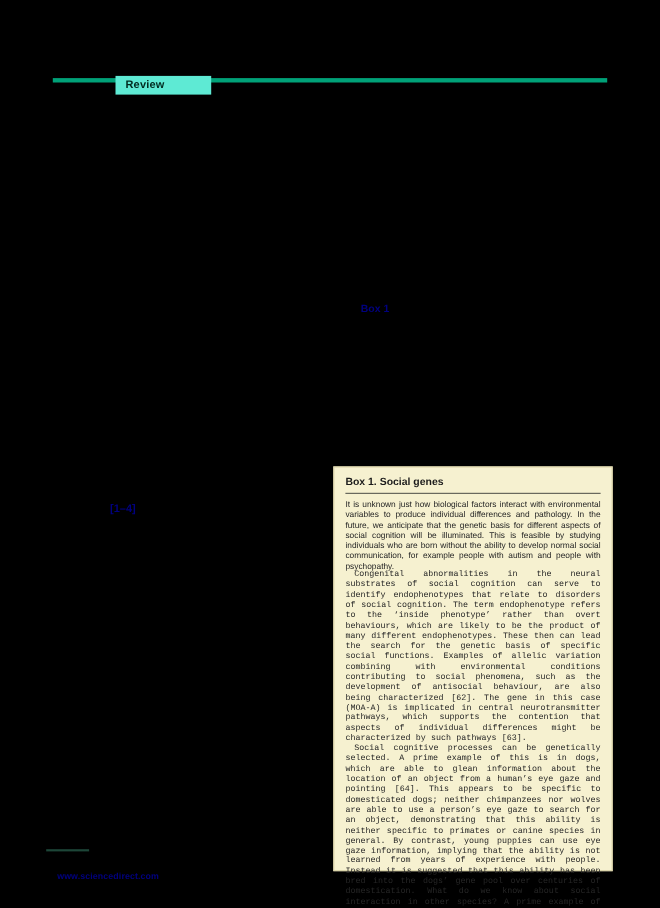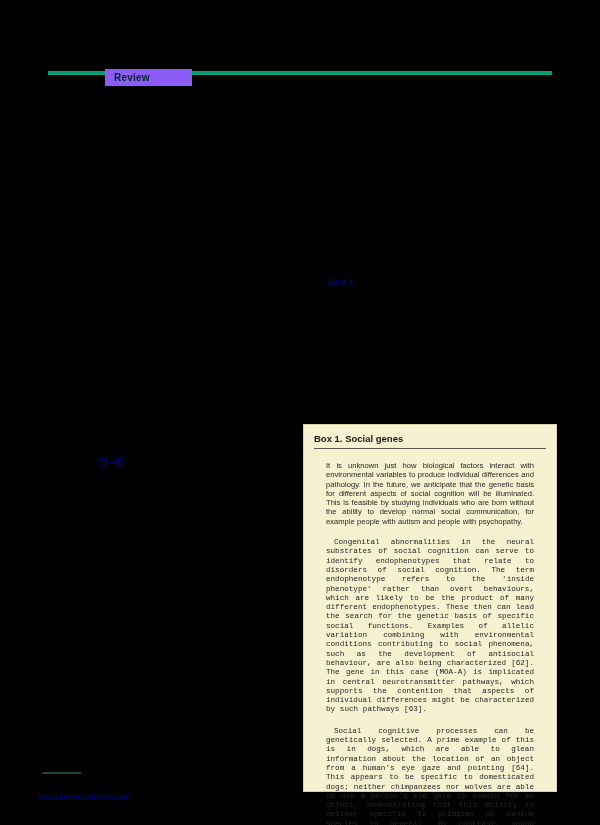--- a/index.html
+++ b/index.html
@@ -3,41 +3,41 @@
 <meta charset="utf-8">
 <style>
   html,body{margin:0;padding:0;background:#000;}
   #page{
     position:relative;width:600px;height:825px;background:#000;
     font-family:"Liberation Sans", sans-serif;overflow:hidden;
   }
   
   #header-rule{position:absolute;left:48px;top:71px;width:504px;height:4px;background:#00A178;}
   #review-tab{
-    position:absolute;left:105px;top:69px;width:87px;height:17px;background:#8b5cf6;
+    position:absolute;left:105px;top:69px;width:87px;height:17px;background:#5eead4;
     color:#00291e;font-size:10px;font-weight:bold;line-height:17px;padding-left:9px;
     box-sizing:border-box;letter-spacing:.2px;
   }
   
   .pdf-link{position:absolute;color:#000080;font-weight:bold;text-decoration:none;}
   #box-ref-link{left:328px;top:276px;font-size:9.5px;text-align:center;}
   #citation-range-link{left:100px;top:457px;font-size:10px;}
   
   #footnote-rule{position:absolute;left:42px;top:772px;width:39px;height:2px;background:#1d4638;}
-  #footer-link{left:38px;top:792px;font-size:8px;letter-spacing:.1px;}
+  #footer-link{left:52px;top:792px;font-size:8px;letter-spacing:.1px;}
   
   #box1{
     position:absolute;left:303px;top:424px;width:254px;height:368px;
     background:#F6F1D0;border:1px solid #d9d2a6;box-sizing:border-box;
     padding:8px 10px 0 10px;color:#2b2b2b;
   }
   #box1-title{font-size:9.5px;font-weight:bold;color:#1a1a1a;margin:0 0 4px 0;}
   #box1-rule{height:1px;background:#5a5a50;margin:0 0 5px 0;}
   .box-para{
-    font-size:7.6px;line-height:9.3px;text-align:justify;margin:12px;
+    font-size:7.6px;line-height:9.3px;text-align:justify;margin:0;
     color:#262626;word-spacing:.2px;
   }
   .box-para.indent{text-indent:8px;font-family:Liberation Mono, monospace;}
 </style>
 </head>
 <body>
 
 <div id="page">
 
   <div id="header-rule"></div>

